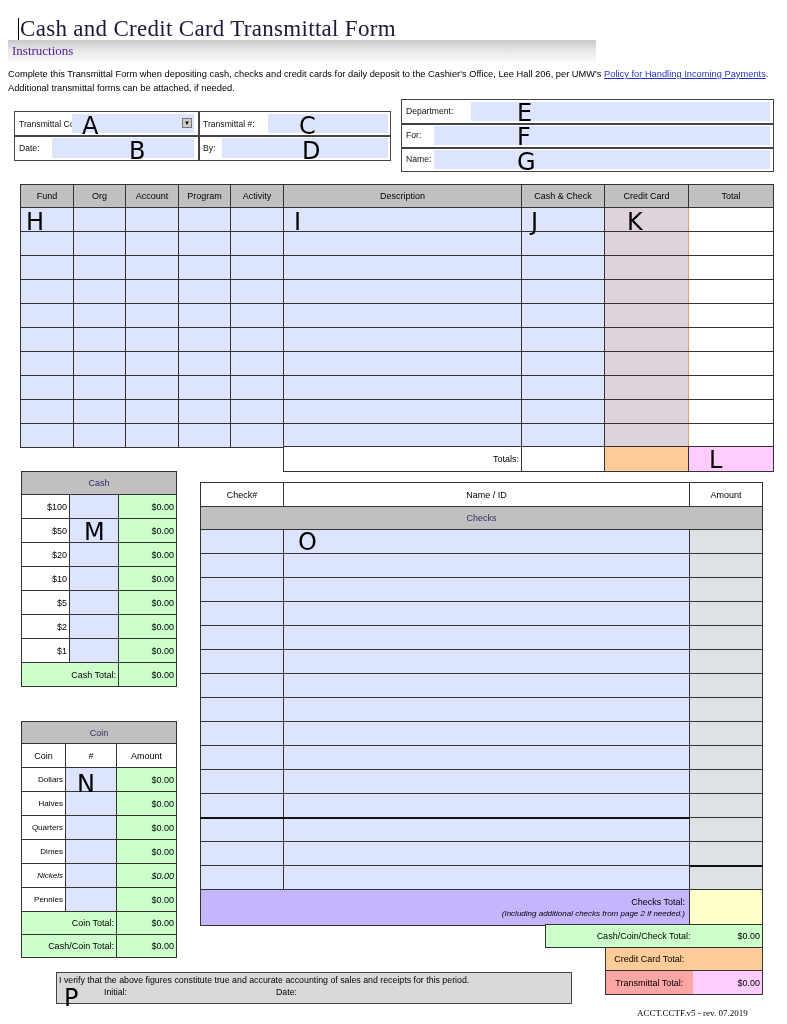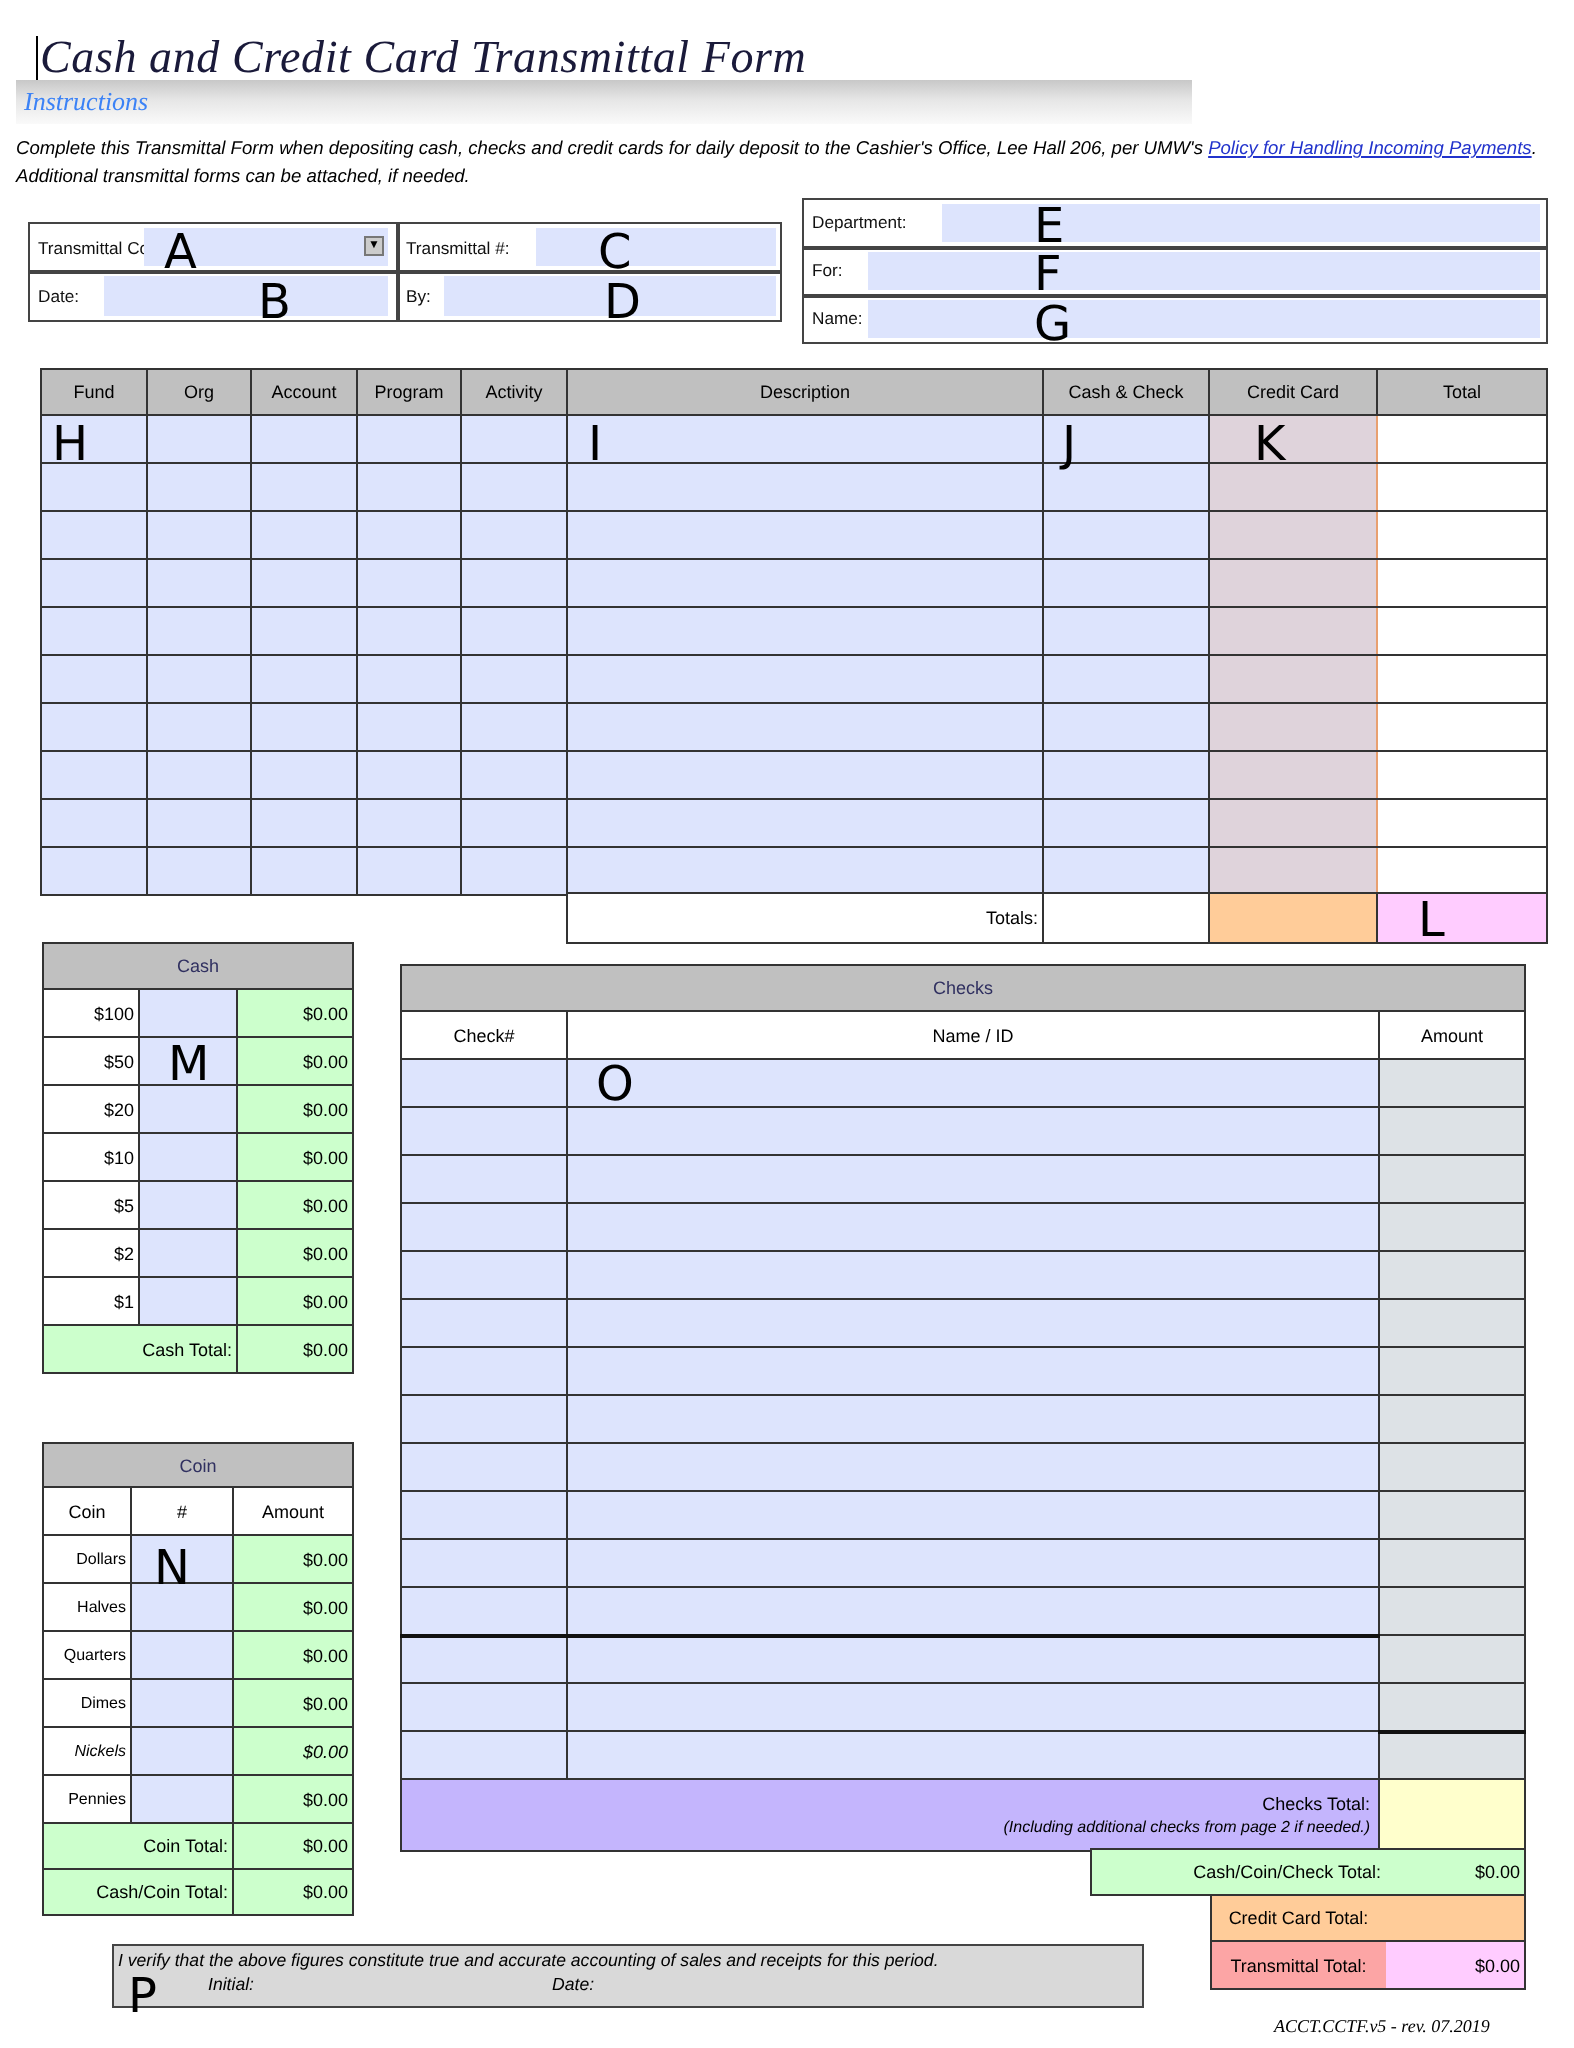--- a/index.html
+++ b/index.html
@@ -1,23 +1,23 @@
 <!DOCTYPE html>
 <html><head>
 <meta charset="utf-8">
 <style>
   * { box-sizing: border-box; margin: 0; padding: 0; }
   body { width: 787px; height: 1024px; background: #fff; position: relative; overflow: hidden;
          font-family: "Liberation Sans", sans-serif; color: #000; }
-  .abs { position: absolute; font-style: italic; }
+  .abs { position: absolute; }
   .title { left: 20px; top: 16px; font-family: "Liberation Serif", serif; font-size: 23px; color: #1a1a3a; letter-spacing: 0.3px; }
   .title-cursor { left: 18px; top: 18px; width: 1px; height: 24px; background: #000; }
   .instr-bar { left: 8px; top: 40px; width: 588px; height: 22px;
        background: linear-gradient(to bottom, #c8c8c8 0%, #e6e6e6 45%, #fafafa 100%); }
-  .instr-label { left: 12px; top: 43px; font-family: "Liberation Serif", serif; font-size: 13px; color: #3b82f6; }
+  .instr-label { left: 12px; top: 43px; font-family: "Liberation Serif", serif; font-size: 13px; color: #4c1d95; }
   .instr-text { left: 8px; top: 67px; width: 770px; font-size: 9.3px; line-height: 14px; }
   .instr-text a { color: #2233cc; text-decoration: underline; }
   .box { border: 1.5px solid #444; position: absolute; }
   .field { background: #dde4fd; position: absolute; }
   .lbl { position: absolute; font-size: 8.6px; color: #111; }
   .big { position: absolute; font-size: 24px; color: #000; line-height: 1; font-family: "DejaVu Sans", sans-serif; }
   .hline { position: absolute; height: 1.5px; background: #444; }
   .vline { position: absolute; width: 1.5px; background: #444; }
   table { border-collapse: collapse; position: absolute; table-layout: fixed; }
   td, th { border: 1.5px solid #333; font-weight: normal; font-size: 9px; padding: 0 2px; overflow: hidden; white-space: nowrap; }
@@ -351,28 +351,28 @@
   </table>
 <div class="big" style="left:77px; top:772px;">N</div>
 
 <table style="left:200px; top:482px; width:562px; border:1.5px solid #303060;">
   <colgroup>
       <col style="width:83px">
       <col style="width:406px">
       <col style="width:73px">
     </colgroup>
   <tbody>
-      <tr style="height:23px;">
-        <th colspan="3" style="color:#303060;">Checks</th>
-      </tr>
-  <tr style="height:24px;">
+      <tr style="height:24px;">
     <td class="c wh">Check#</td>
     <td class="c wh">Name / ID</td>
     <td class="c wh">Amount</td>
   </tr>
+  <tr style="height:23px;">
+        <th colspan="3" style="color:#303060;">Checks</th>
+      </tr>
   </tbody>
     <tbody id="checks-body">
       <tr style="height: 24px;">
         <td class="in" style=""></td>
       <td class="in" style=""></td>
       <td class="gry" style=""></td>
       </tr>
       <tr style="height: 24px;">
         <td class="in" style=""></td>
       <td class="in" style=""></td>

